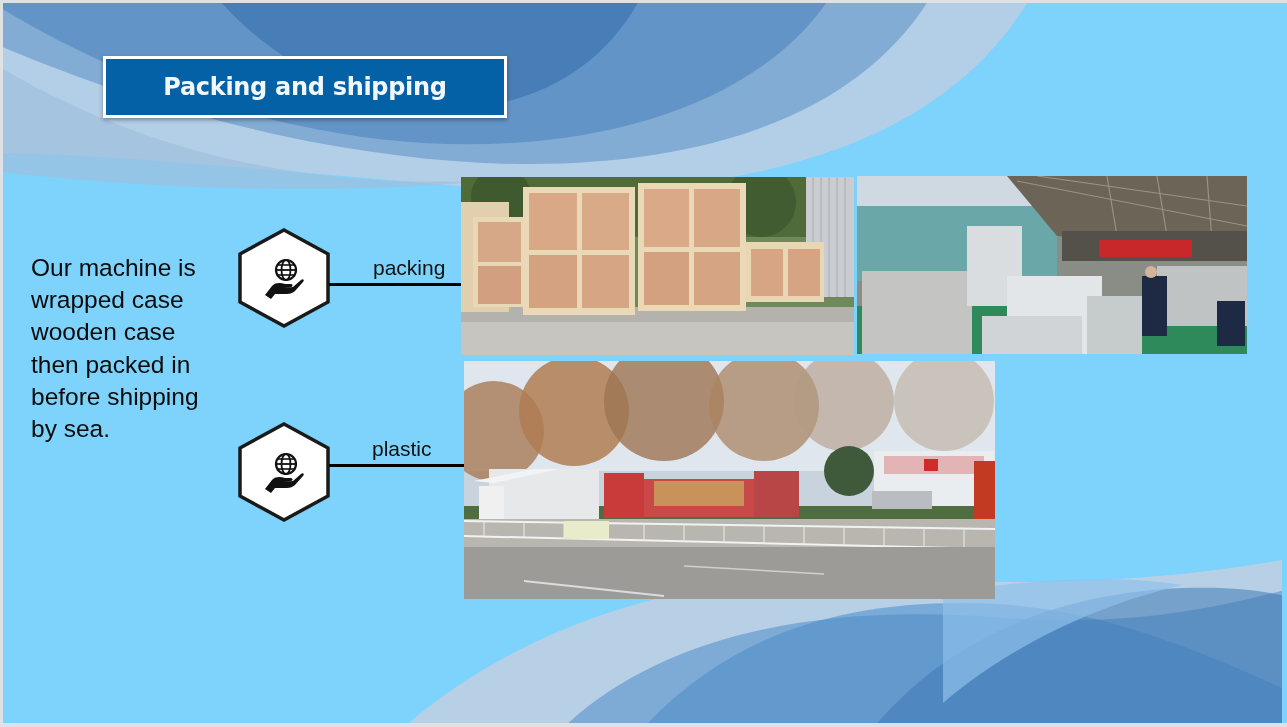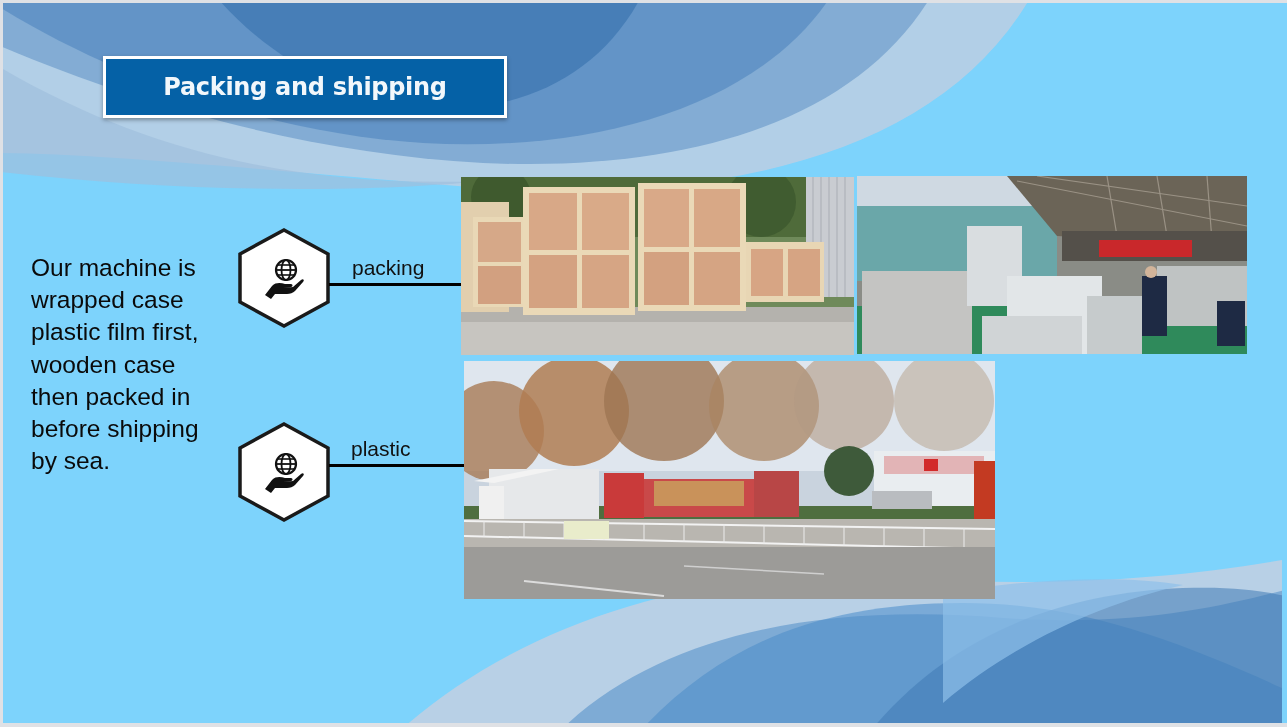--- a/index.html
+++ b/index.html
@@ -4,21 +4,21 @@
 <style>
   html, body { margin:0; padding:0; }
   body { width:1287px; height:727px; background:#dfe1e5; overflow:hidden; position:relative; font-family:"Liberation Sans", sans-serif; }
   .slide { position:absolute; left:3px; top:3px; width:1279px; height:720px; background:#7dd3fc; overflow:hidden;padding-left:23px; }
   .deco { position:absolute; left:0; top:0; width:1279px; height:720px; }
   .title-box { position:absolute; left:100px; top:53px; width:398px; height:56px; background:#0561a6; border:3px solid #ffffff; box-shadow:0 2px 4px rgba(0,0,0,0.35); display:flex; align-items:center; justify-content:center; }
   .title-text { color:#f2f7fb; font-family:"DejaVu Sans", sans-serif; font-weight:bold; font-size:24px; letter-spacing:-0.3px; }
   .body-text { position:absolute; left:28px; top:249px; width:215px; font-family:"Liberation Sans", sans-serif; font-weight:normal; font-size:24.5px; line-height:32.2px; color:#0a0a0a; }
   .hex { position:absolute; width:96px; height:102px; }
   .conn-line { position:absolute; height:3px; background:#000; }
-  .conn-label { position:absolute; font-family:"Liberation Sans", sans-serif; font-size:21px; color:#111; }
+  .conn-label { position:absolute; font-family:"Liberation Sans", sans-serif; font-size:21px; color:#111;margin-left:21px; }
   .photo { position:absolute; overflow:hidden; }
   .photo svg { display:block; }
 </style>
 </head>
 <body>
 
 <div class="slide">
 
   <svg class="deco" viewBox="0 0 1279 720" xmlns="http://www.w3.org/2000/svg">
 
@@ -35,21 +35,20 @@
     <path d="M940,590 C1030,575 1120,572 1180,582 C1100,600 1010,640 940,700 Z" fill="#8ec0ea" opacity="0.7"></path>
   </svg>
 
   <div class="title-box">
     <span class="title-text">Packing and shipping</span>
   </div>
 
   <div class="body-text">
     <div>Our machine is</div>
     <div>wrapped case</div>
-    <div>plastic film first,</div>
     <div>wooden case</div>
     <div>then packed in</div>
     <div>before shipping</div>
     <div>by sea.</div>
   </div>
 
   <div class="hex" style="left:233px; top:224px;">
     <svg width="96" height="102" viewBox="0 0 96 102">
       <polygon points="48,3 92,27 92,75 48,99 4,75 4,27" fill="#fff" stroke="#1a1a1a" stroke-width="3.5"></polygon>
       <g transform="translate(27,30)">

